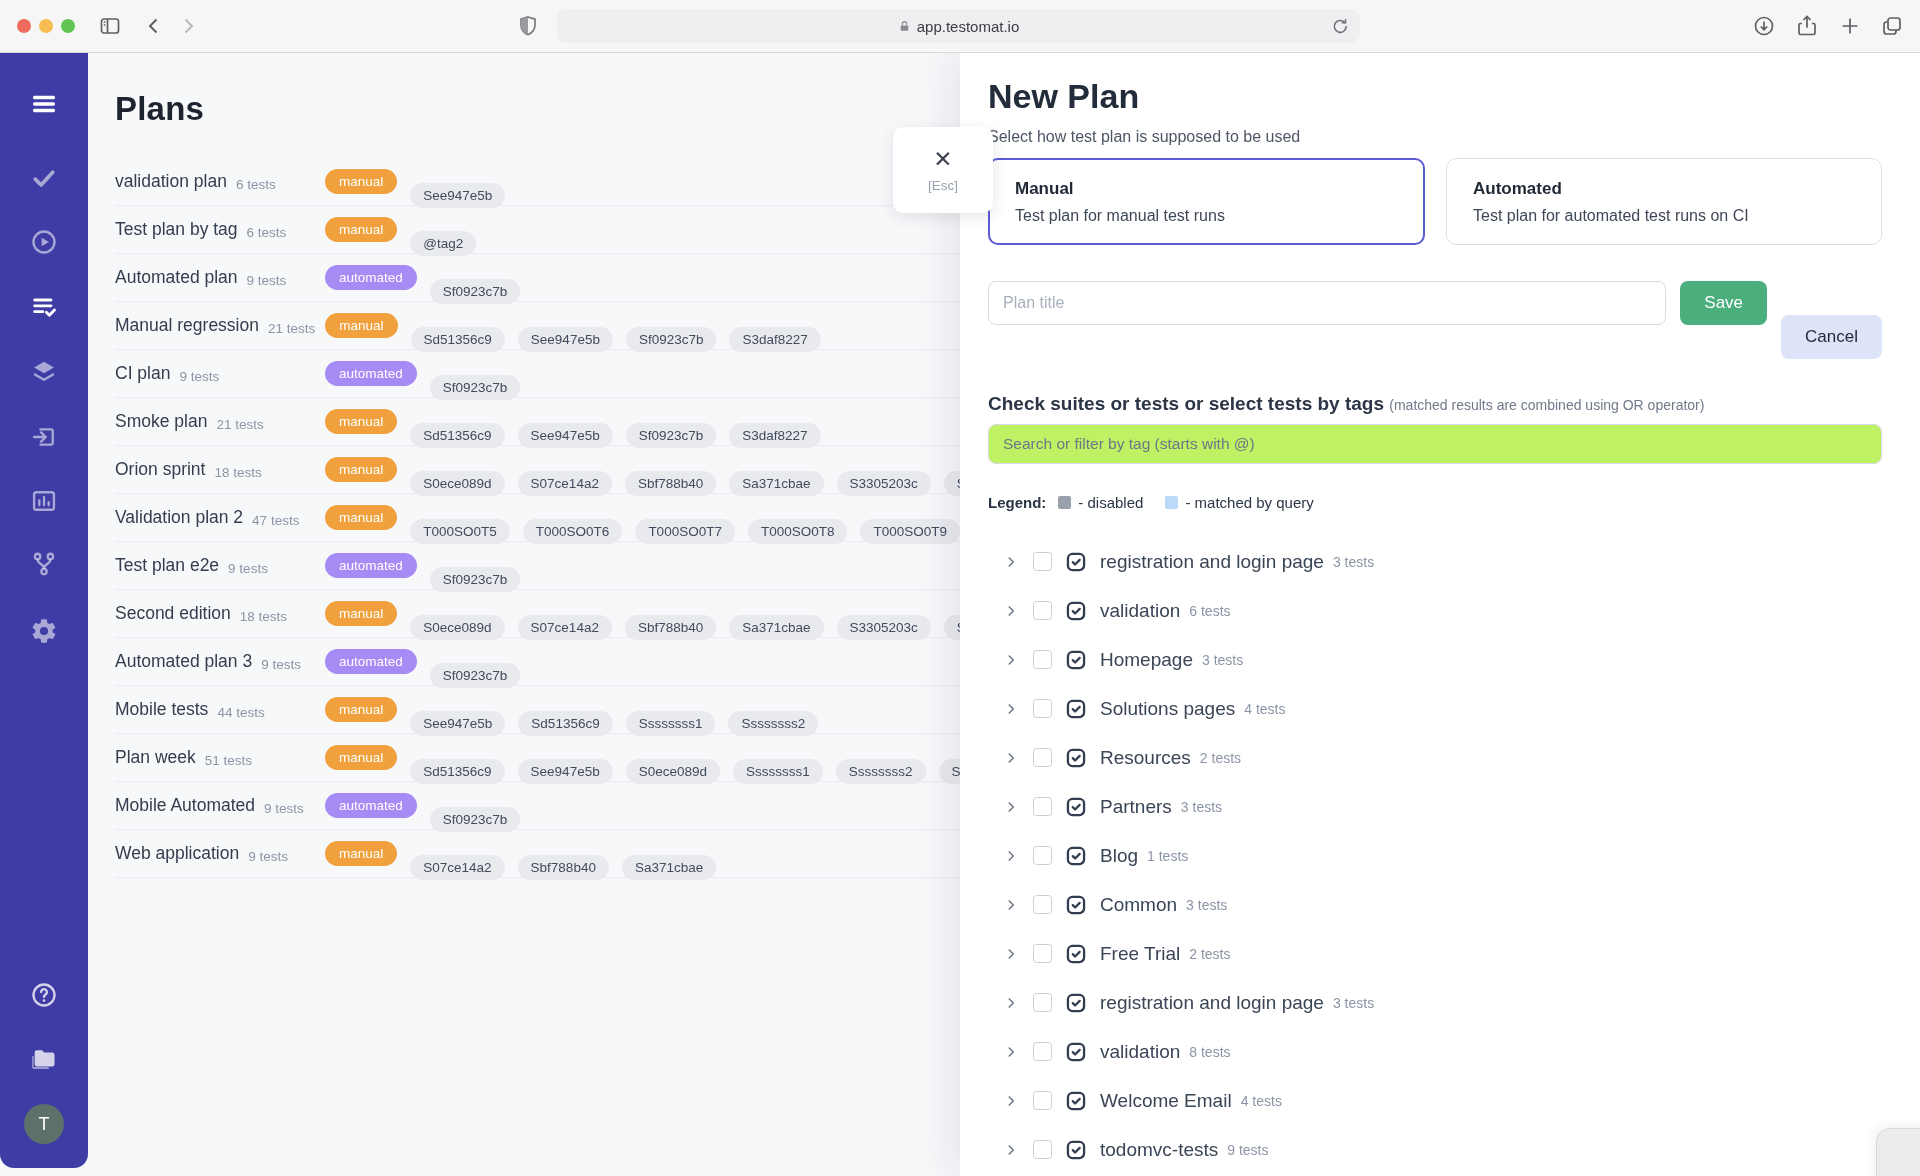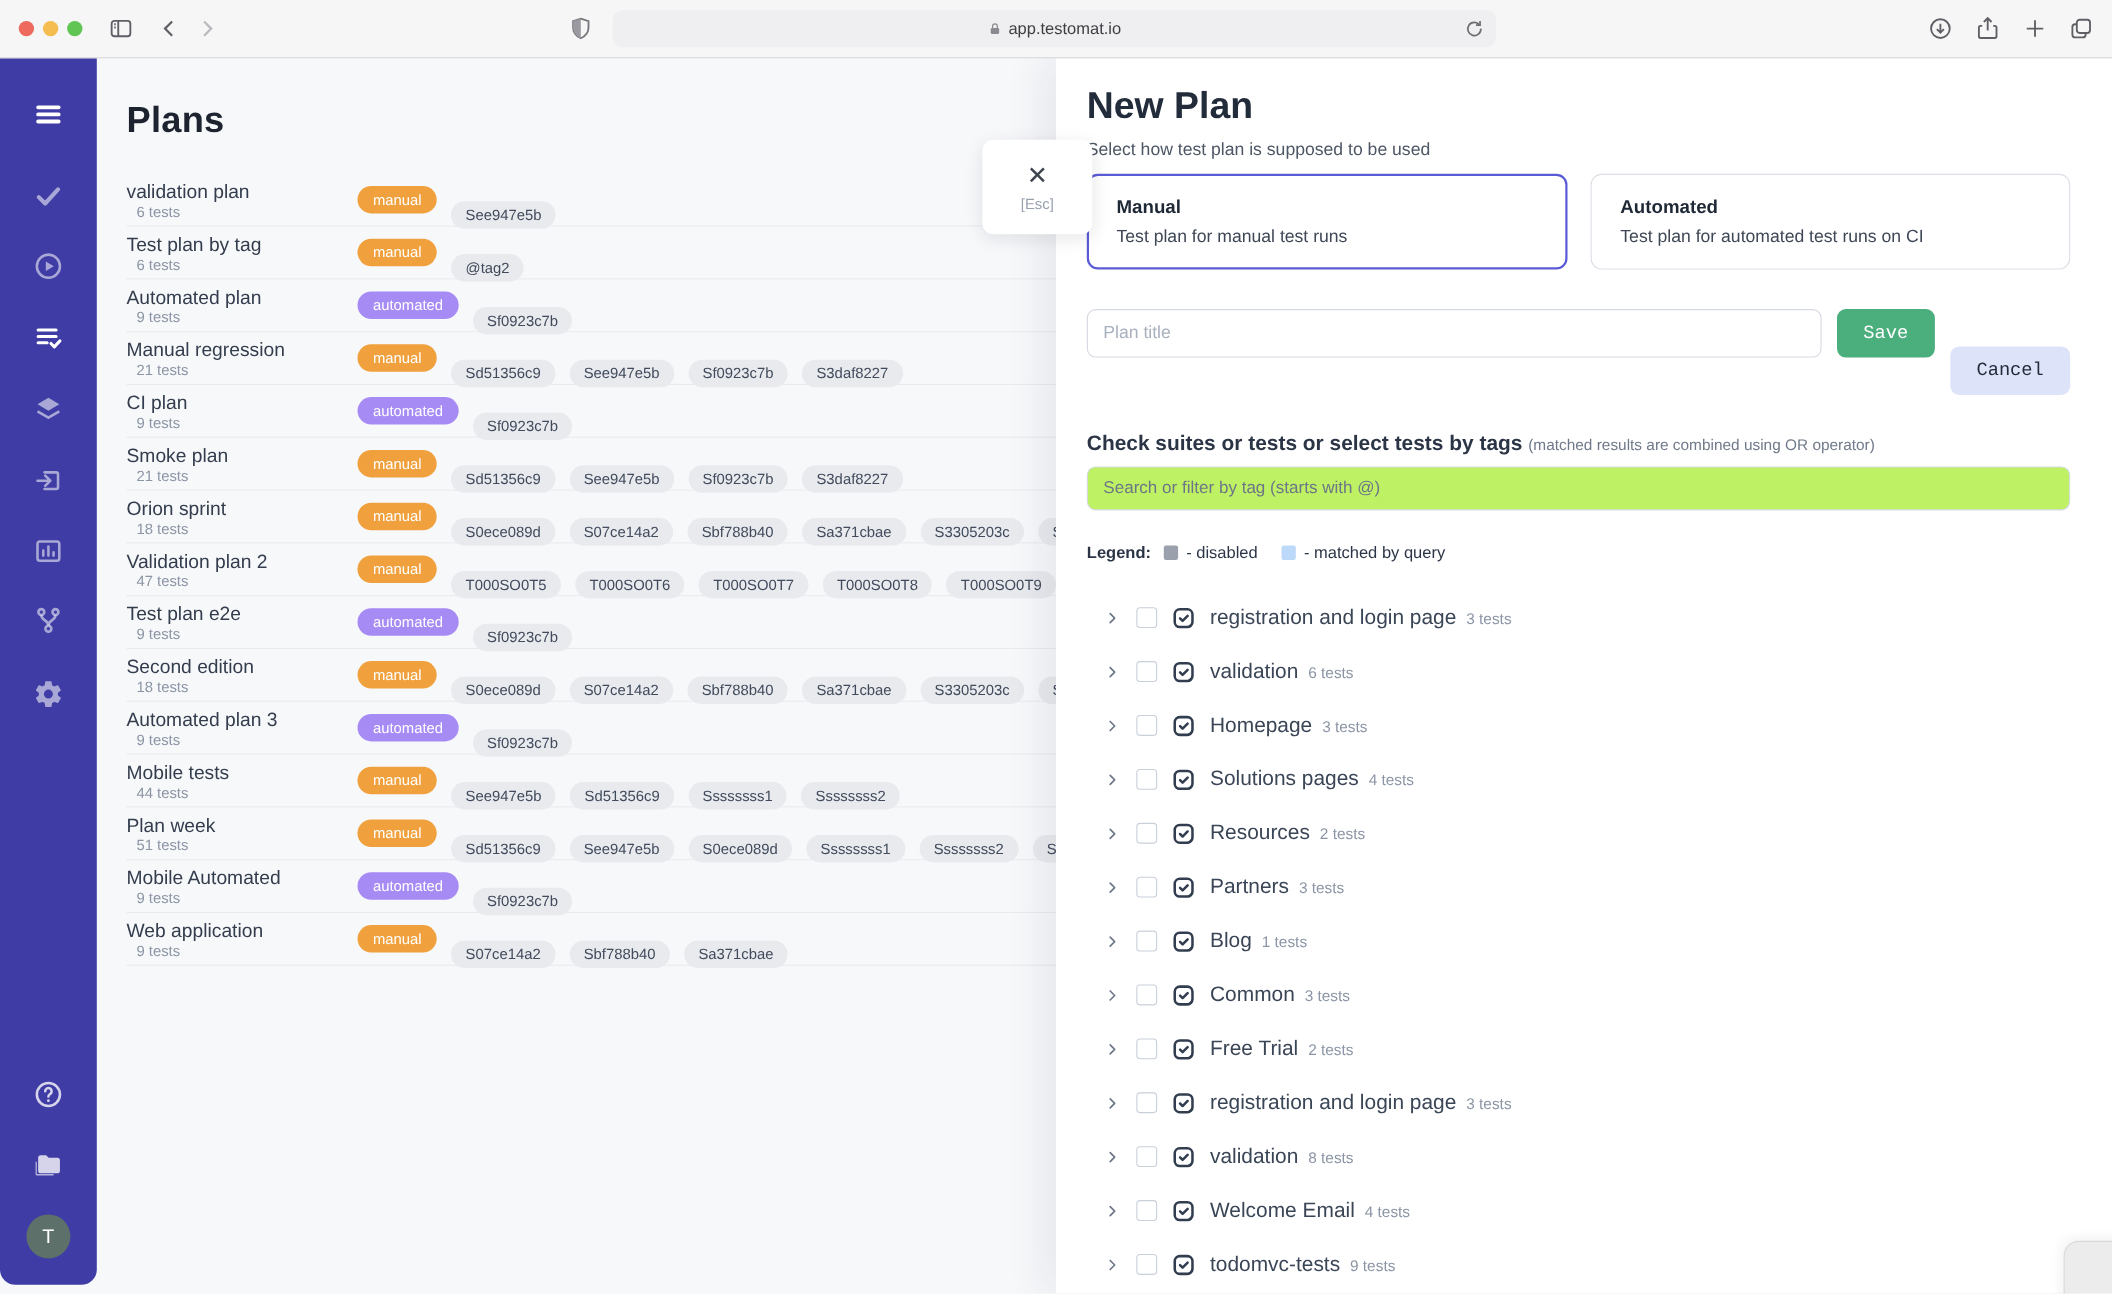--- a/index.html
+++ b/index.html
@@ -48,21 +48,21 @@
   
   .main{position:absolute;left:88px;top:52px;right:0;bottom:0;background:#f7f8fa;}
   .page-title{
     margin:38px 0 30px 27px;font-size:33px;font-weight:700;color:#1d2430;letter-spacing:.2px;
   }
   .plist{margin-left:27px;}
   .prow{
     height:47px;border-bottom:1px solid #e9ebf0;
     display:flex;align-items:center;white-space:nowrap;overflow:visible;
   }
-  .prow-left{min-width:200px;padding-right:10px;display:flex;align-items:flex-start;flex-direction:column;}
+  .prow-left{min-width:200px;padding-right:10px;display:flex;align-items:flex-end;}
   .pname{font-size:17.5px;font-weight:500;color:#333d4d;}
   .pcount{font-size:13.5px;color:#8b95a5;margin-left:9px;}
   .badge{
     display:inline-flex;align-items:center;height:25px;padding:0 14px;
     border-radius:13px;color:#fff;font-size:13.5px;font-weight:500;margin-right:13px;
   }
   .chip{
     display:inline-flex;align-items:center;height:25px;padding:0 13px;
     border-radius:13px;background:#e8eaee;color:#414b5c;font-size:13.5px;margin-right:13px;margin-top:28px;
   }
@@ -86,21 +86,21 @@
   .form-heading{margin-top:38px;font-size:22px;font-weight:700;color:#232c3b;}
   .title-row{display:flex;gap:14px;margin-top:36px;}
   .plan-input{
     flex:1;height:44px;border:1px solid #d5d9e2;border-radius:8px;box-sizing:border-box;
     font-size:16px;padding:0 14px;color:#2a3342;outline:none;background:#fff;
     font-family:"Liberation Sans", sans-serif;
   }
   .plan-input::placeholder{color:#a8b0bd;}
   .btn{
     height:44px;border:none;border-radius:8px;font-size:17px;padding:0 24px;cursor:pointer;
-    font-family:Liberation Mono, monospace;
+    font-family:Liberation Sans, sans-serif;
   }
   .btn.save{background:#4bae7d;color:#fff;}
   .btn.cancel{background:#dde3f8;color:#222c3a;margin-top:34px;}
   .filter-heading{margin-top:34px;font-size:19px;font-weight:700;color:#2b3546;}
   .filter-heading .note{font-size:14px;font-weight:400;color:#707a8a;}
   .search-input{
     width:100%;height:40px;border:1px solid #d5d9e2;border-radius:8px;box-sizing:border-box;
     font-size:15.5px;padding:0 14px;color:#444e5e;outline:none;margin-top:9px;background:#bef264;
     font-family:"Liberation Sans", sans-serif;
   }

